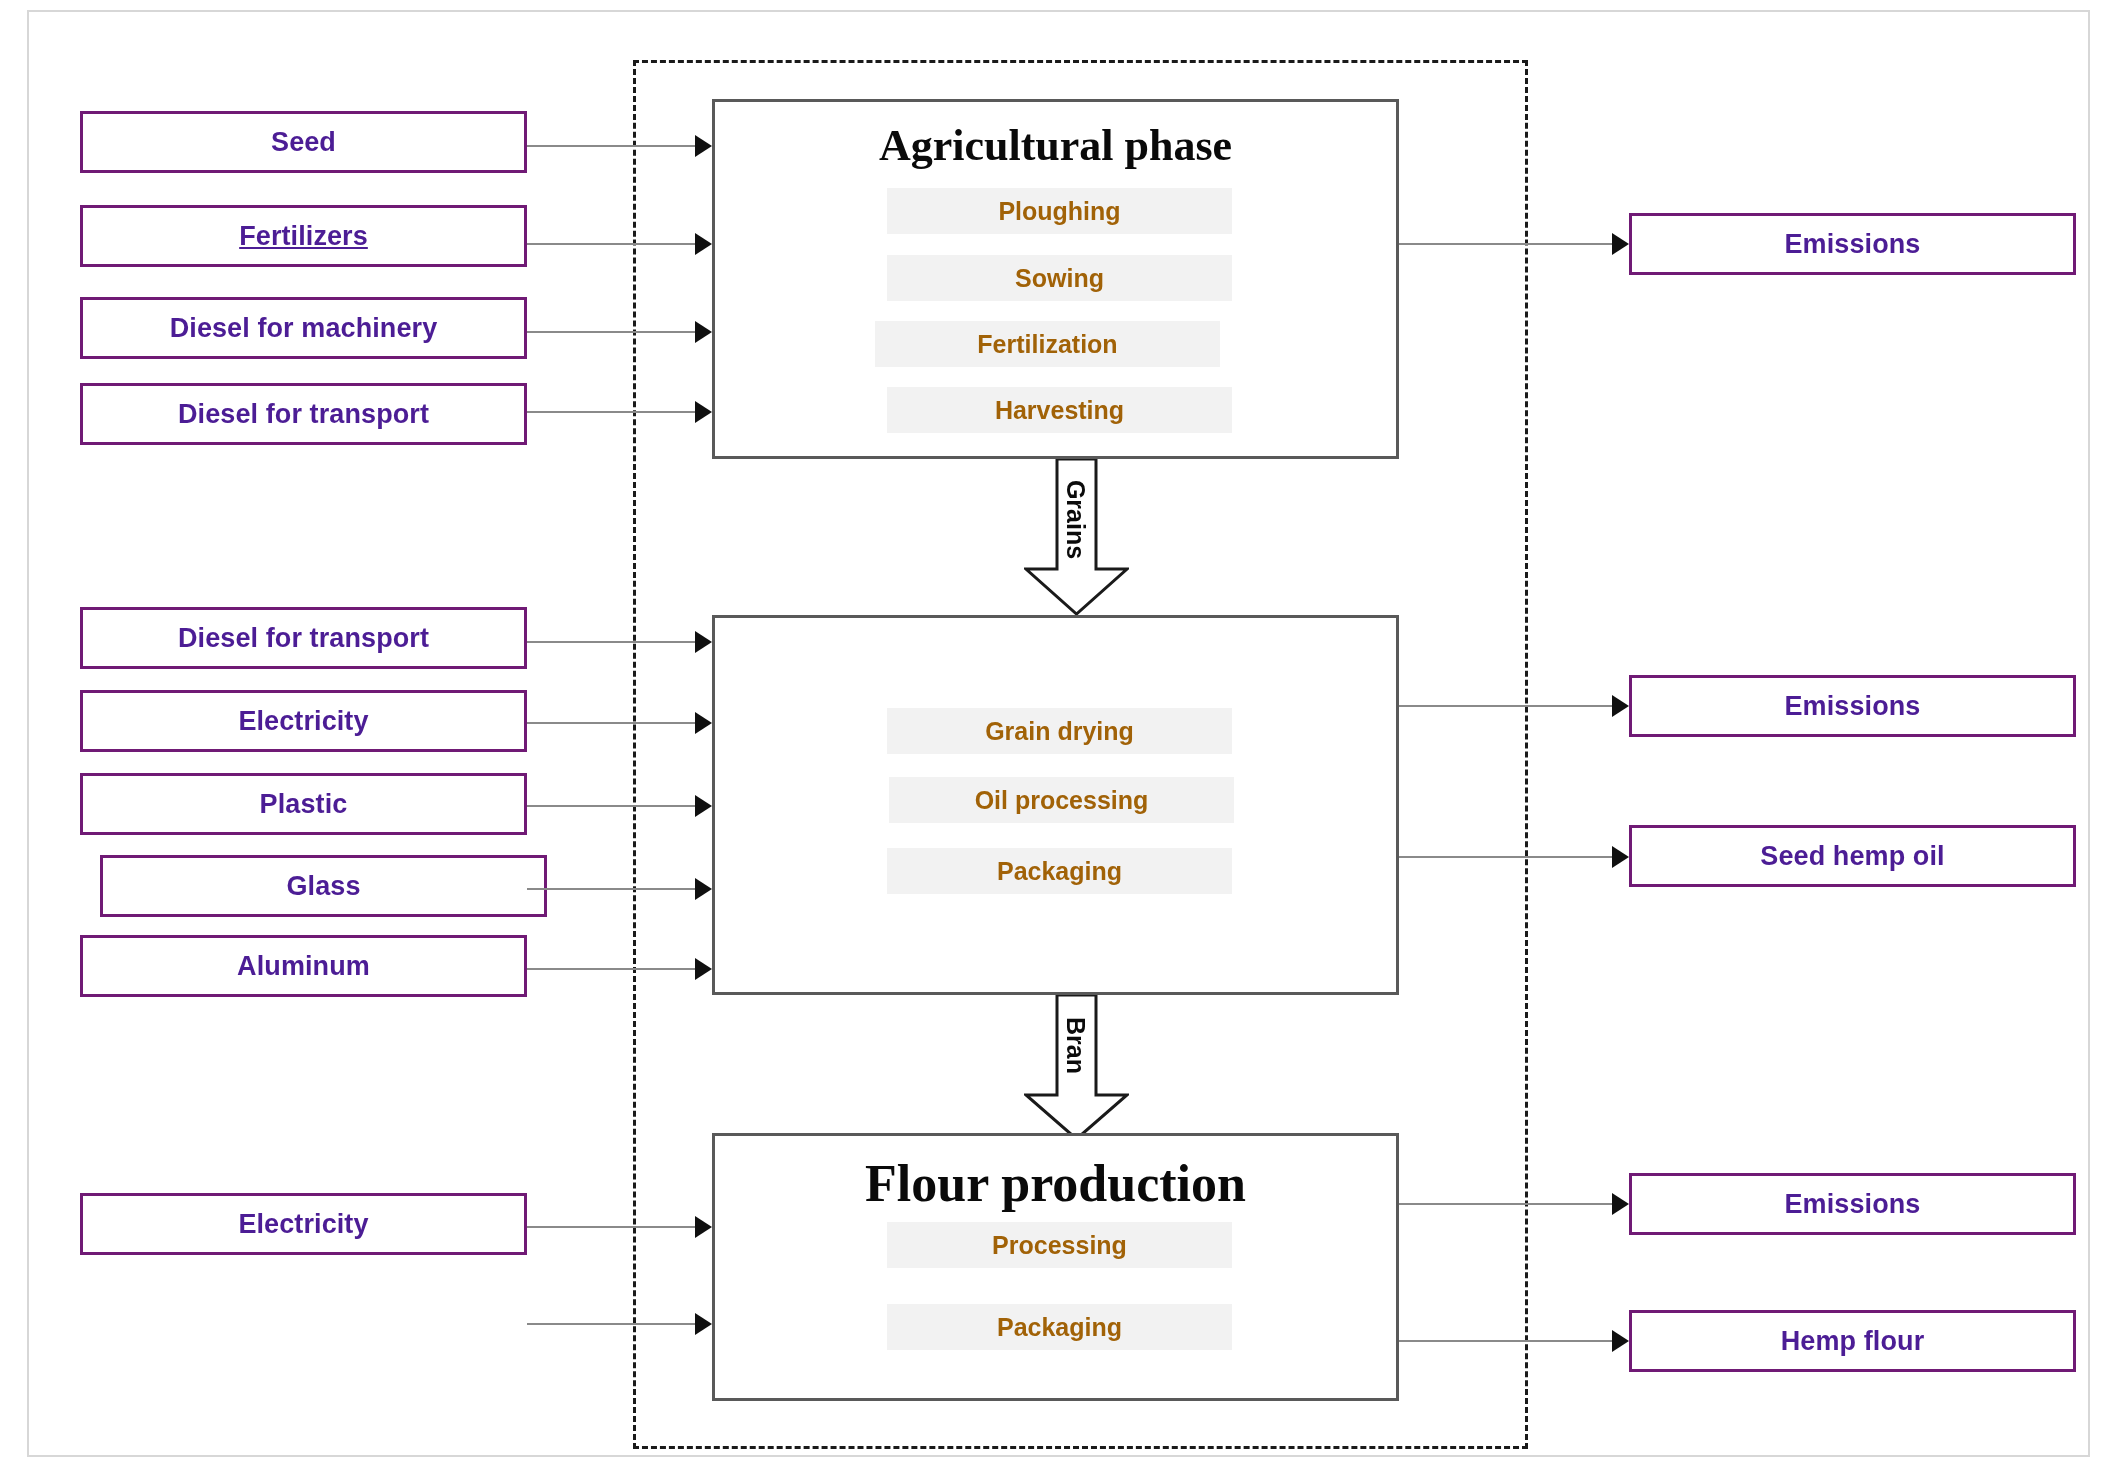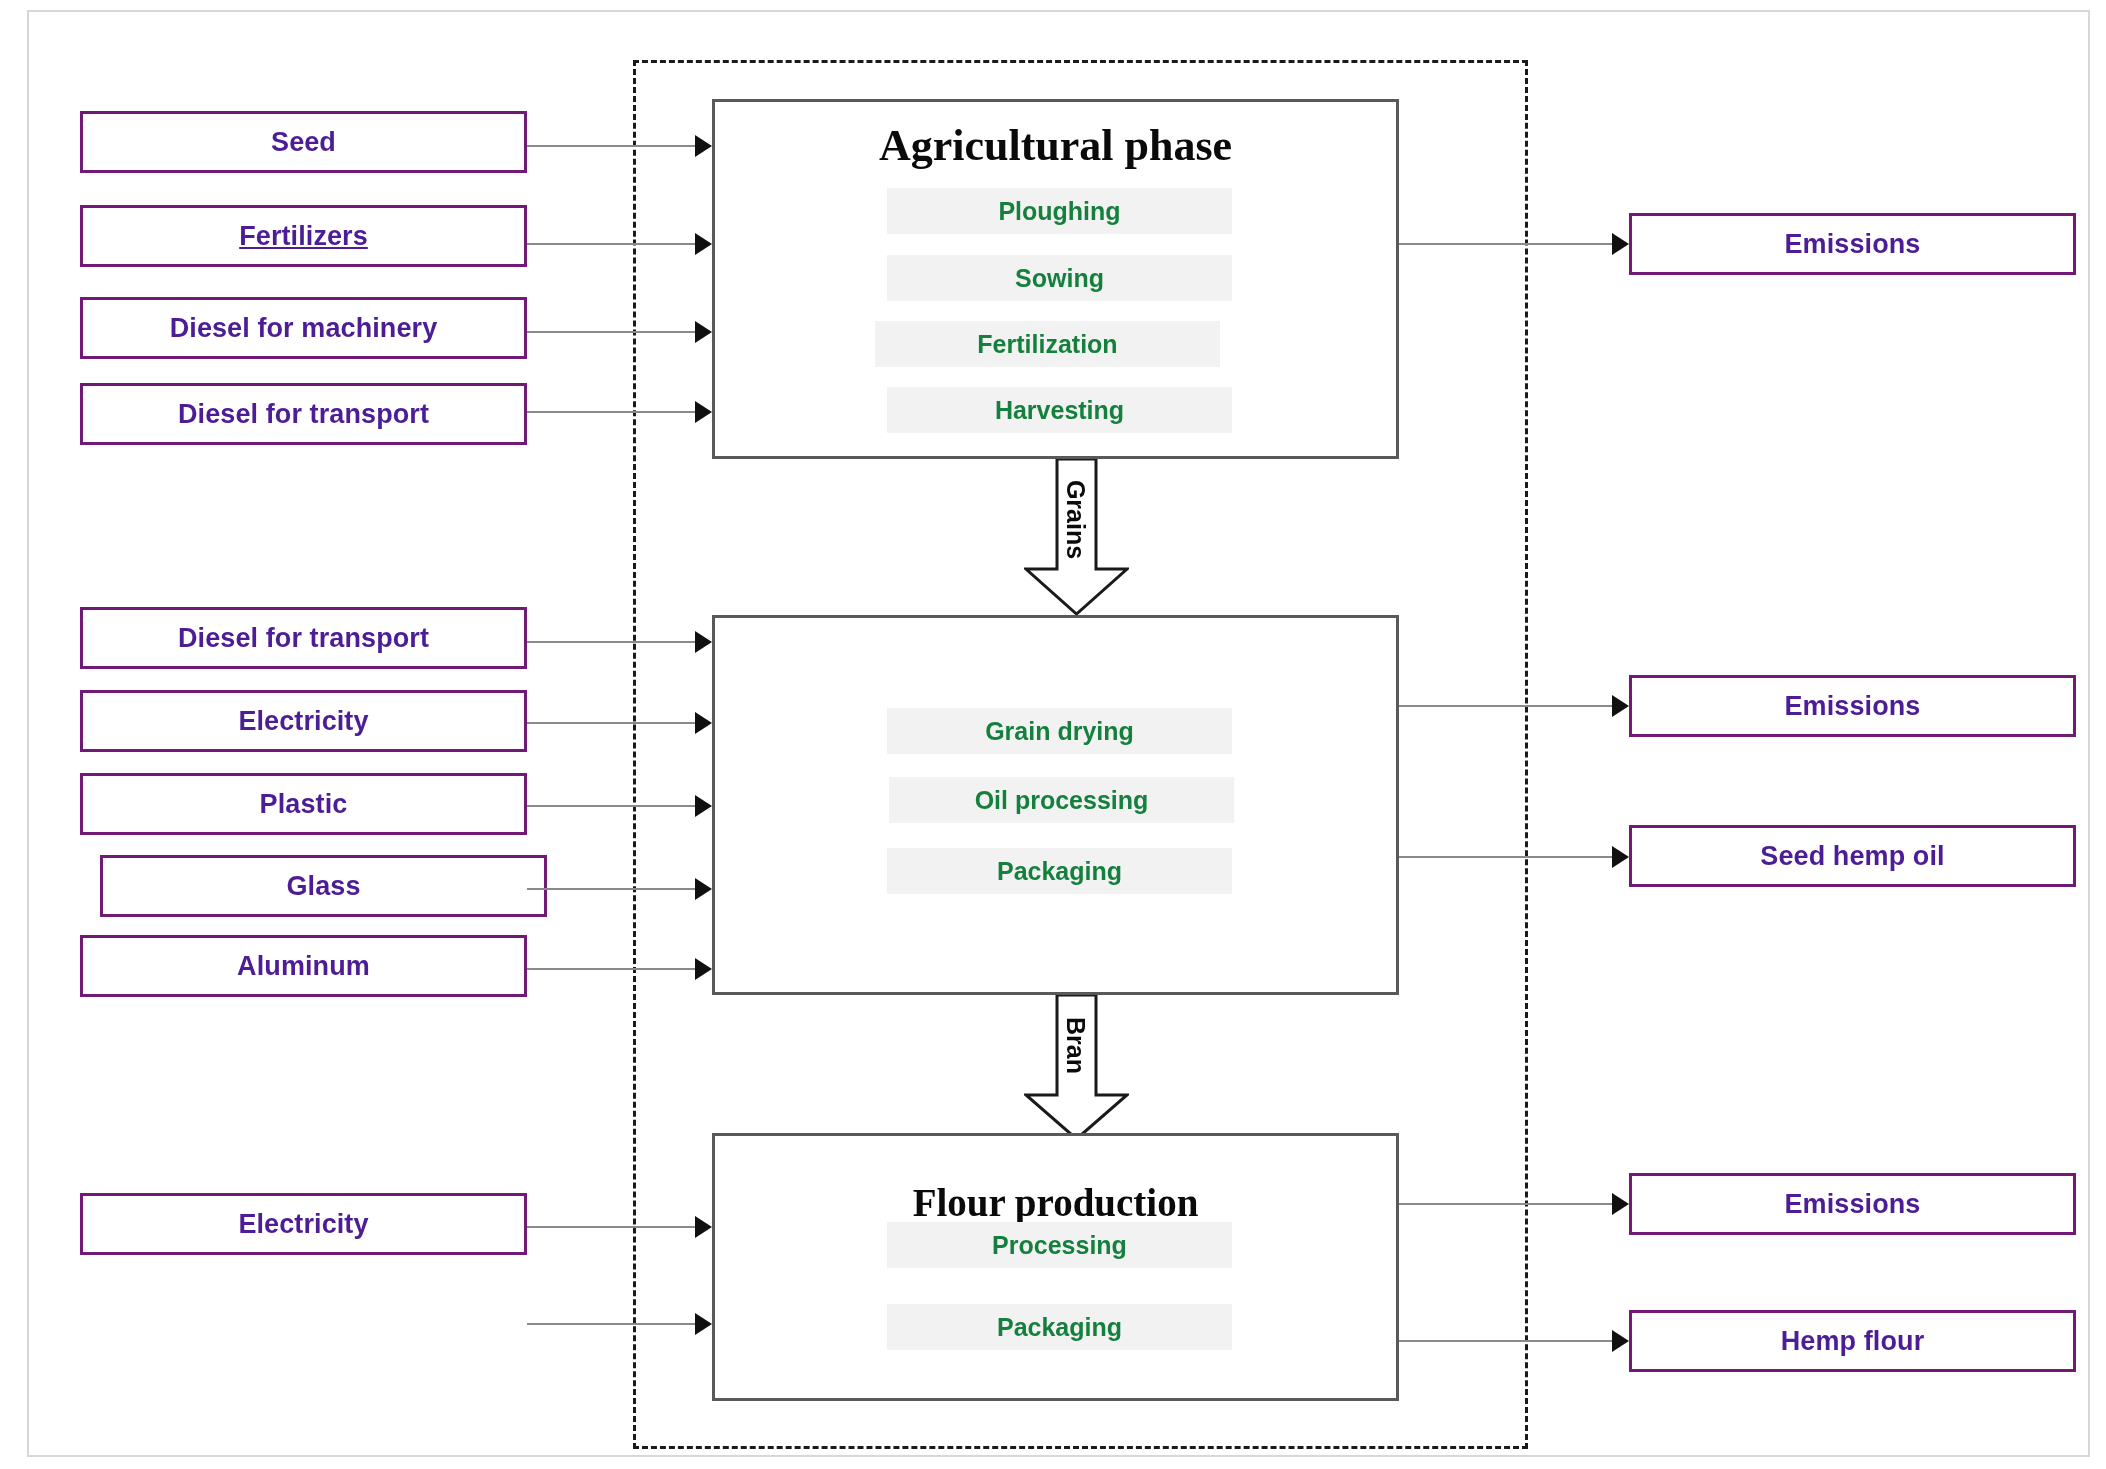--- a/index.html
+++ b/index.html
@@ -75,21 +75,21 @@
   }
 
   .sub-step {
     position: absolute;
     background: #f2f2f2;
     display: flex;
     align-items: center;
     justify-content: center;
     font-size: 25px;
     font-weight: bold;
-    color: #15803d;
+    color: #a16207;
     box-sizing: border-box;
   }
 
   
   .conn-line {
     position: absolute;
     height: 2px;
     background: #8a8a8a;
   }
 
@@ -214,21 +214,21 @@
 
   <div class="io-box" style="left:80px; top:1193px; width:447px; height:62px;">Electricity</div>
 
   <div class="conn-line" style="left:527px; top:1226px; width:168px;"></div>
   <div class="conn-head" style="left:695px; top:1216px;"></div>
 
   <div class="conn-line" style="left:527px; top:1323px; width:168px;"></div>
   <div class="conn-head" style="left:695px; top:1313px;"></div>
 
   <div class="phase-box" style="left:712px; top:1133px; width:687px; height:268px;">
-    <div class="phase-title" style="top:18px; font-size:39px;margin-top:26px;">Flour production</div>
+    <div class="phase-title" style="top:18px; font-size:52px;">Flour production</div>
     <div class="sub-step" style="left:172px; top:86px; width:345px; height:46px;">Processing</div>
     <div class="sub-step" style="left:172px; top:168px; width:345px; height:46px;">Packaging</div>
   </div>
 
   <div class="conn-line" style="left:1399px; top:1203px; width:213px;"></div>
   <div class="conn-head" style="left:1612px; top:1193px;"></div>
 
   <div class="io-box" style="left:1629px; top:1173px; width:447px; height:62px;">Emissions</div>
 
   <div class="conn-line" style="left:1399px; top:1340px; width:213px;"></div>

